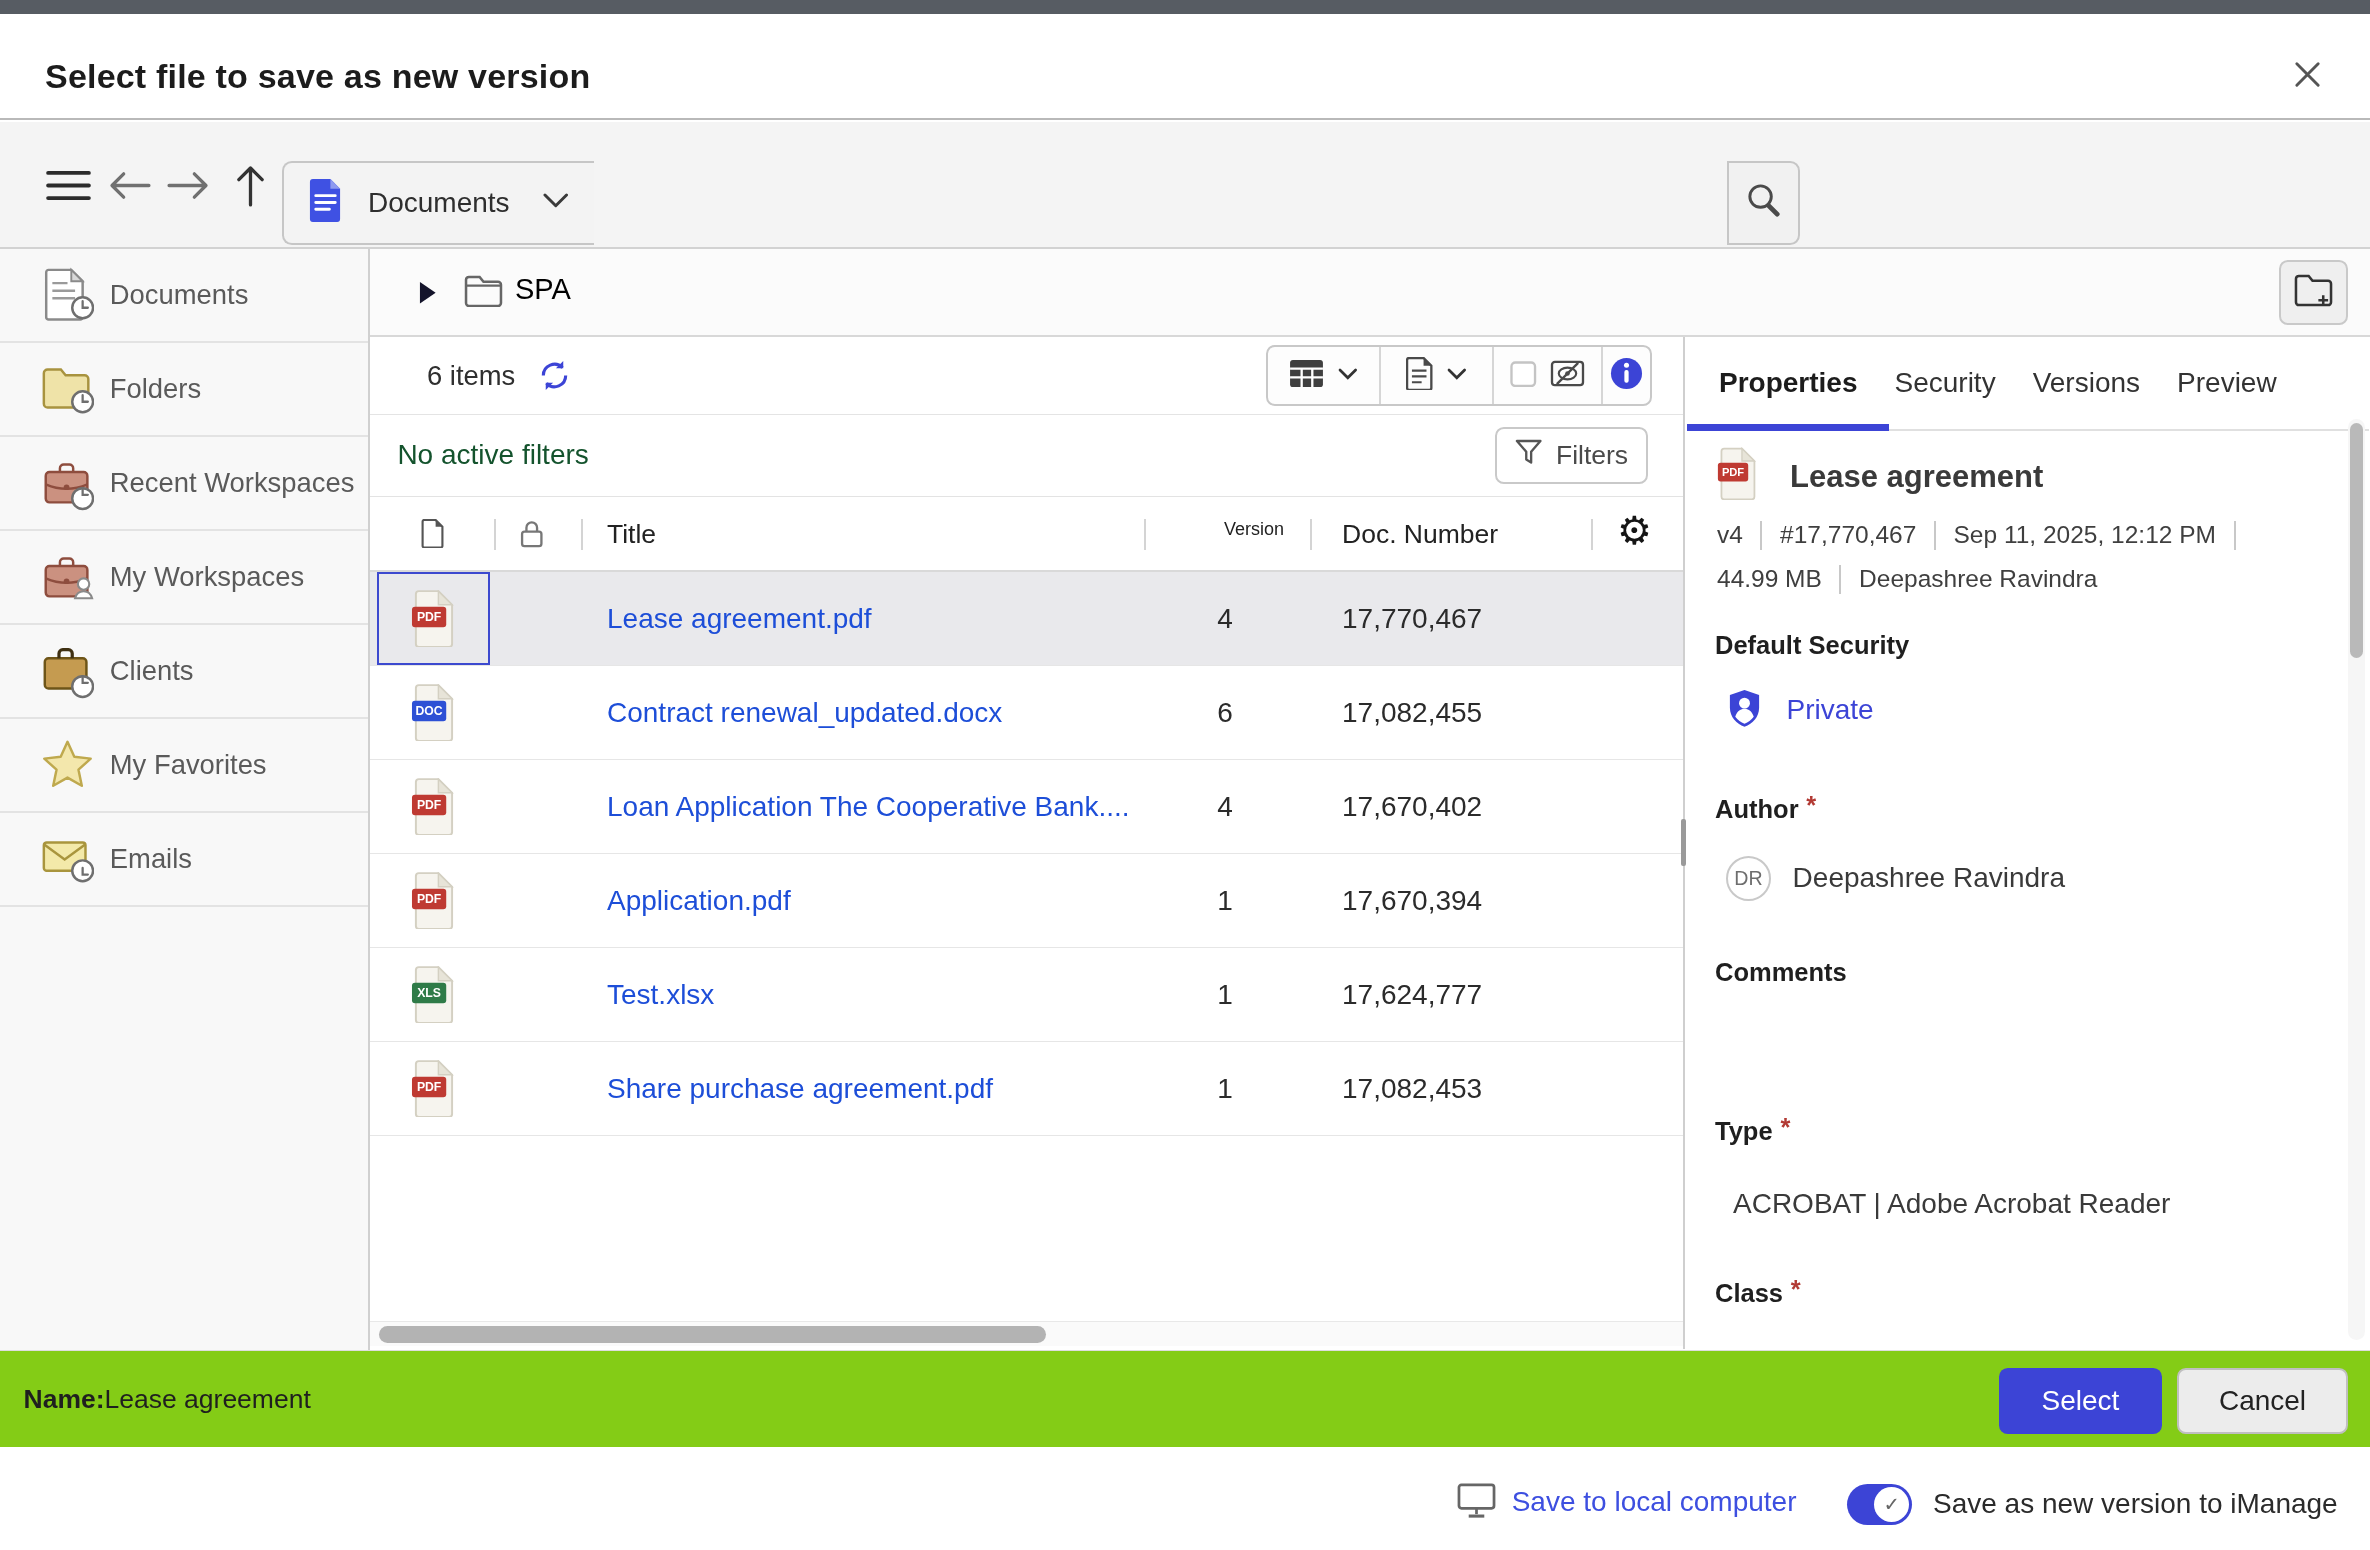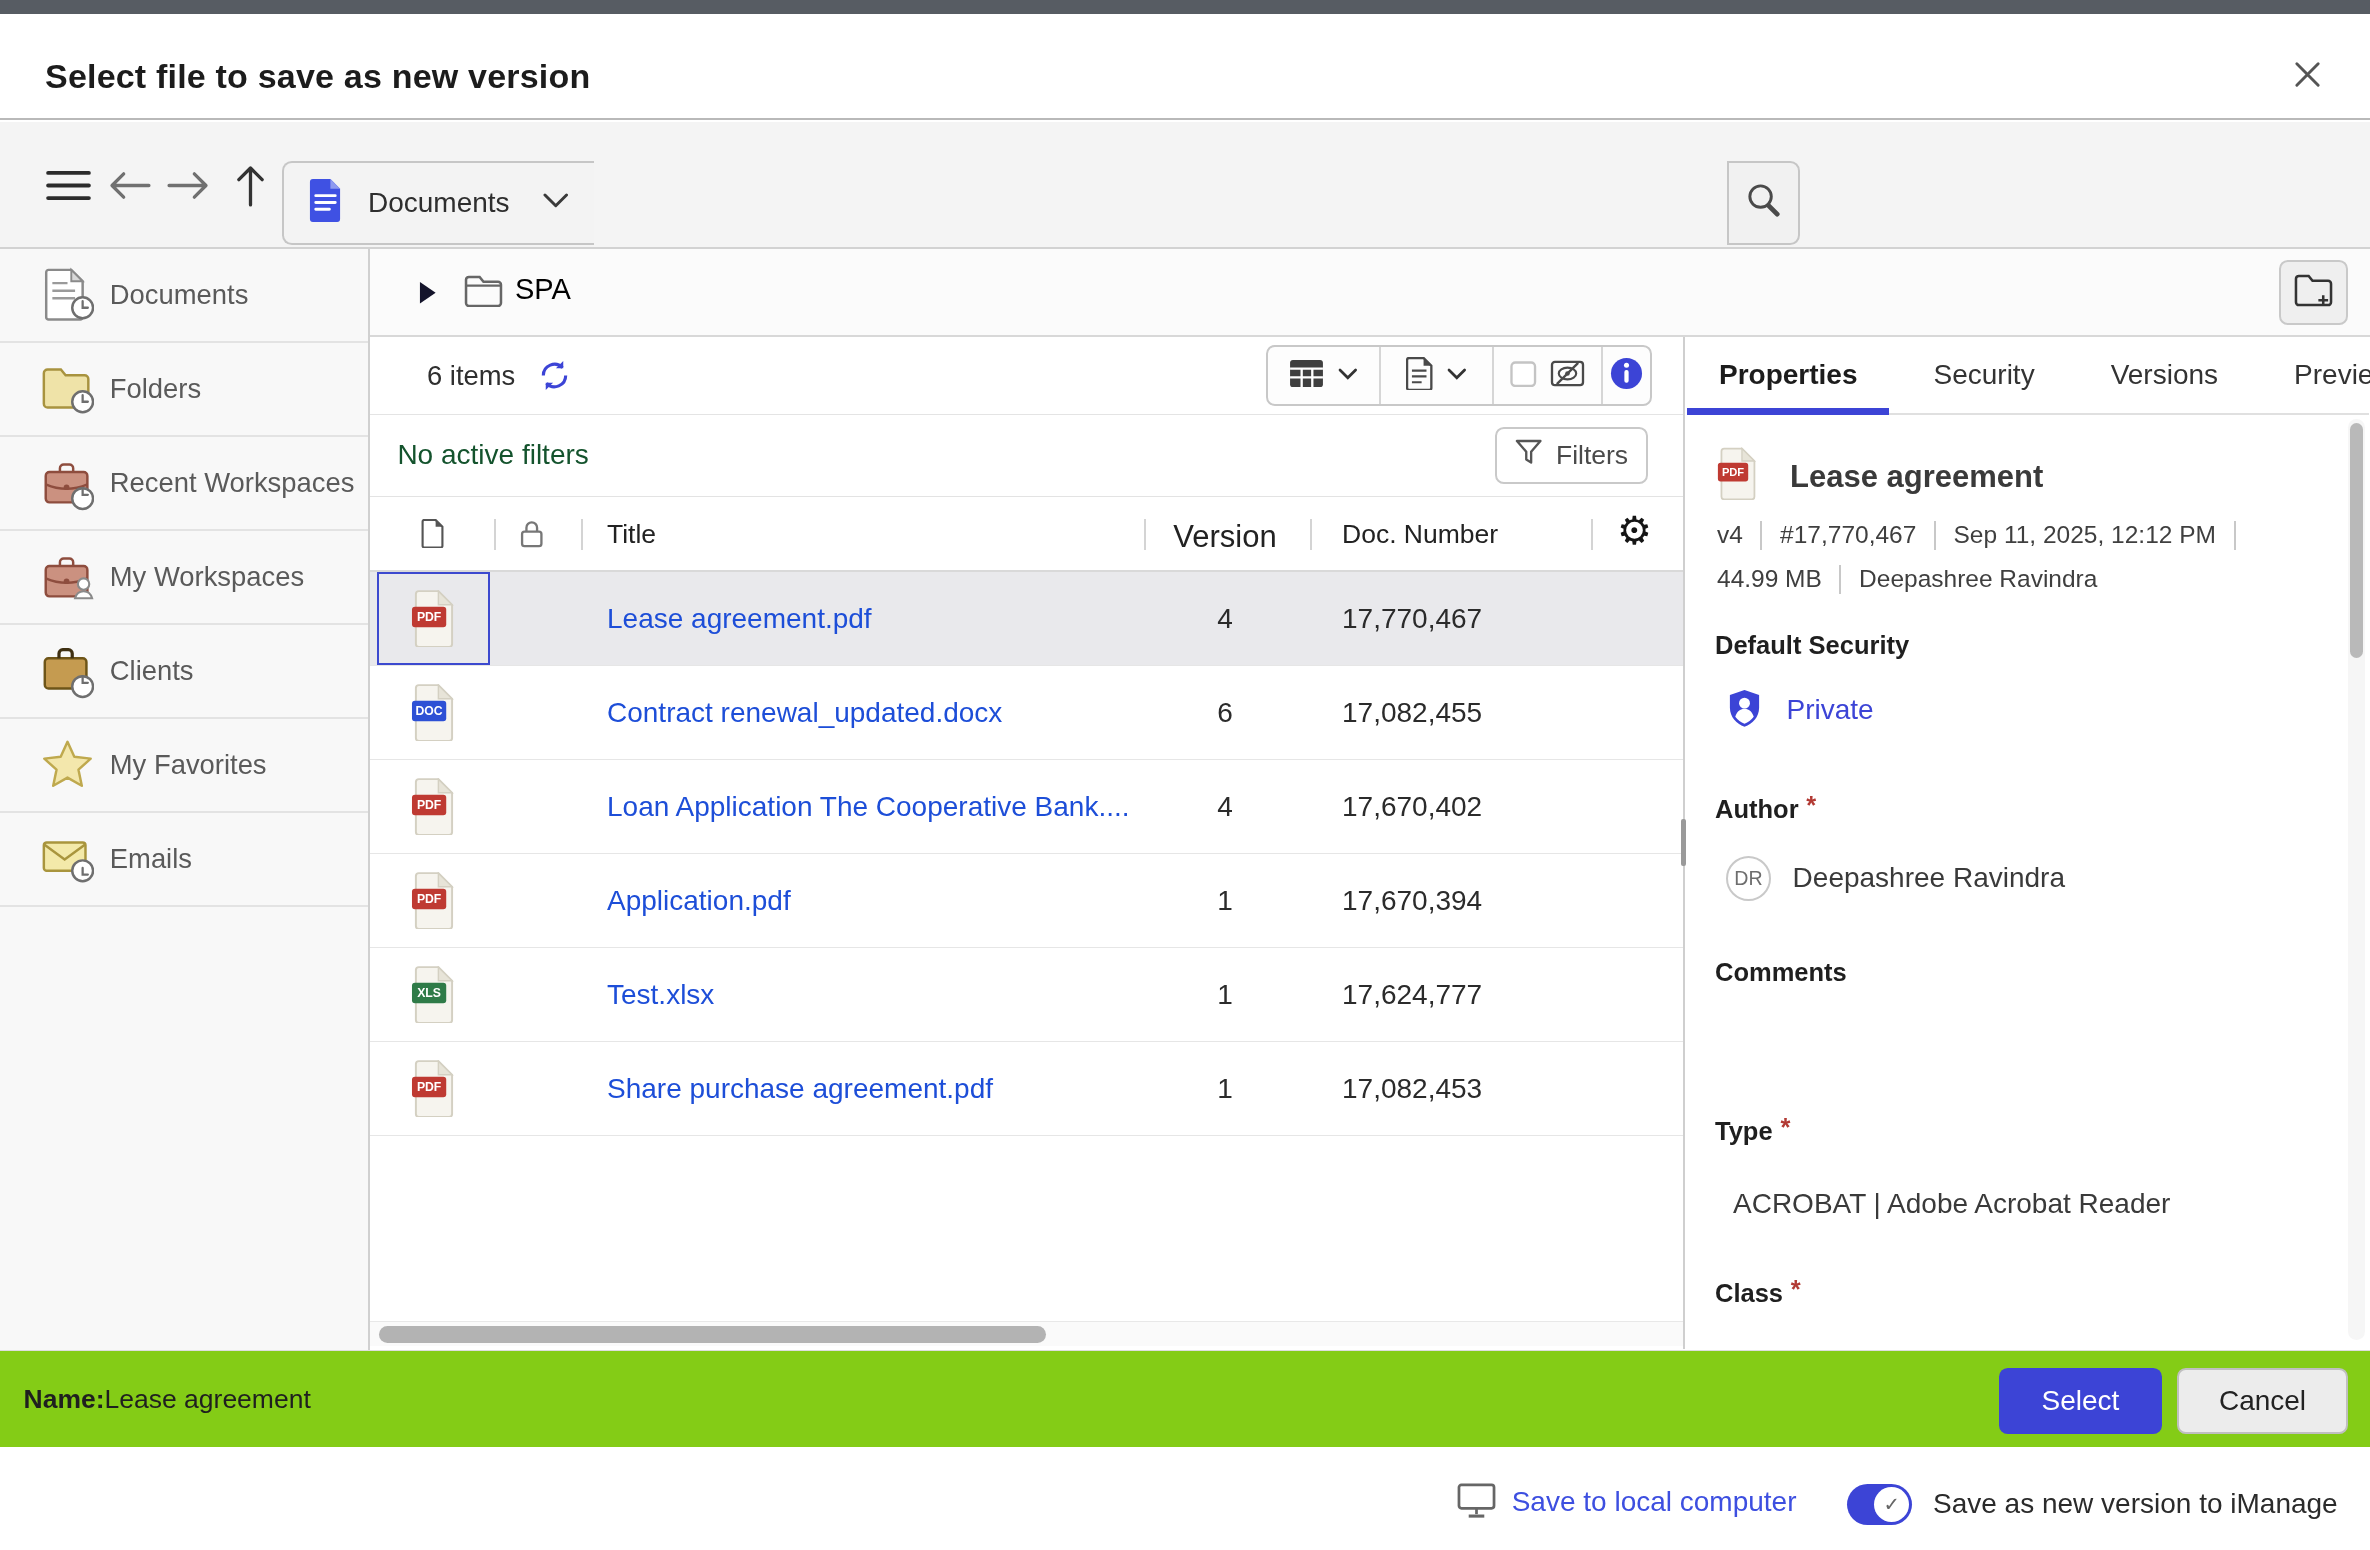--- a/index.html
+++ b/index.html
@@ -60,40 +60,40 @@
   .filtersrow{position:absolute;left:0;top:79px;width:100%;height:81px;border-bottom:1px solid #e3e3e3;}
   .nofilters{position:absolute;left:27.4px;top:23.5px;font-size:28px;color:#14532d;}
   .filters-btn{position:absolute;right:35px;top:11.8px;width:153px;height:57px;border:2px solid #c9c9c9;border-radius:8.8px;background:#fff;display:flex;align-items:center;justify-content:center;gap:13.7px;cursor:pointer;font-size:26.5px;color:#4a4a4a;}
 
   .headerrow{position:absolute;left:0;top:161px;width:100%;height:74px;border-bottom:2px solid #d9d9d9;}
   .hd-ic{position:absolute;top:21.6px;}
   .hd-page{left:51px;}
   .hd-lock{left:149px;}
   .hd-sep{position:absolute;top:21.6px;width:2px;height:31px;background:#d4d4d4;}
   .hd-title{position:absolute;left:237px;top:21.6px;font-size:26.5px;color:#222;}
-  .hd-version{position:absolute;left:796px;width:118px;text-align:center;top:21.6px;font-size:31px;color:#222;}
+  .hd-version{position:absolute;left:796px;width:118px;text-align:right;top:21.6px;font-size:18px;color:#222;}
   .hd-docnum{position:absolute;left:972px;top:21.6px;font-size:26.5px;color:#222;}
   .hd-gear{position:absolute;left:1247px;top:13.7px;font-family:"DejaVu Sans",sans-serif;font-size:39px;color:#151515;cursor:pointer;line-height:1;}
 
   .rows{position:absolute;left:0;top:235px;width:100%;}
   .filerow{position:relative;height:94px;border-bottom:1px solid #e6e6e6;background:#fff;cursor:pointer;}
   .filerow.selected{background:#e9e9ec;}
   .icon-cell{position:absolute;left:6.9px;top:0;width:113px;height:93px;display:flex;align-items:center;justify-content:center;}
   .filerow.selected .icon-cell{outline:2.9px solid #3c49cf;outline-offset:-2.9px;}
   .f-title{position:absolute;left:237px;top:31px;font-size:28px;color:#1d4ed8;white-space:nowrap;}
   .f-version{position:absolute;left:796px;width:118px;text-align:center;top:31px;font-size:28px;color:#2b2b2b;}
   .f-docnum{position:absolute;left:972px;top:31px;font-size:28px;color:#2b2b2b;}
 
   .hscroll{position:absolute;left:0;top:984px;width:1313px;height:25.5px;background:#fafafa;border-top:1px solid #e8e8e8;}
   .hthumb{position:absolute;left:8.8px;top:3.9px;width:667px;height:17.6px;border-radius:8.8px;background:#b3b3b3;cursor:pointer;}
   .divider-handle{position:absolute;left:-5.9px;top:482px;width:4.9px;height:47px;background:#9a9a9a;border-radius:2px;cursor:col-resize;}
 
   
   .detailpane{position:absolute;left:1317px;top:0;width:682px;height:1012px;background:#fff;}
-  .tabsrow{position:relative;width:100%;height:78px;border-bottom:2px solid #e0e0e0;display:flex;align-items:center;padding-left:32px;gap:76px;}
+  .tabsrow{position:relative;width:100%;height:94px;border-bottom:2px solid #e0e0e0;display:flex;align-items:center;padding-left:32px;gap:37px;}
   .tab{font-size:28px;color:#333;cursor:pointer;}
   .tab.active{font-weight:bold;color:#1c1c1c;}
   .tab-underline{position:absolute;left:0;bottom:-2px;width:202px;height:6.9px;background:var(--accent);}
   .pscroll{position:absolute;right:3.9px;top:82px;width:17.6px;height:921px;background:#f6f6f6;border-radius:8.8px;}
   .pthumb{position:absolute;left:2px;top:3.9px;width:13.7px;height:235px;background:#b9b9b9;border-radius:6.9px;cursor:pointer;}
 
   .dp-docicon{position:absolute;left:30px;top:110px;}
   .dp-title{position:absolute;left:103px;top:122px;font-size:31px;font-weight:bold;color:#3a3a3a;}
   .dp-meta{position:absolute;left:30px;font-size:24.5px;color:#3f3f3f;display:flex;align-items:center;}
   .dp-meta.m1{top:184px;}

